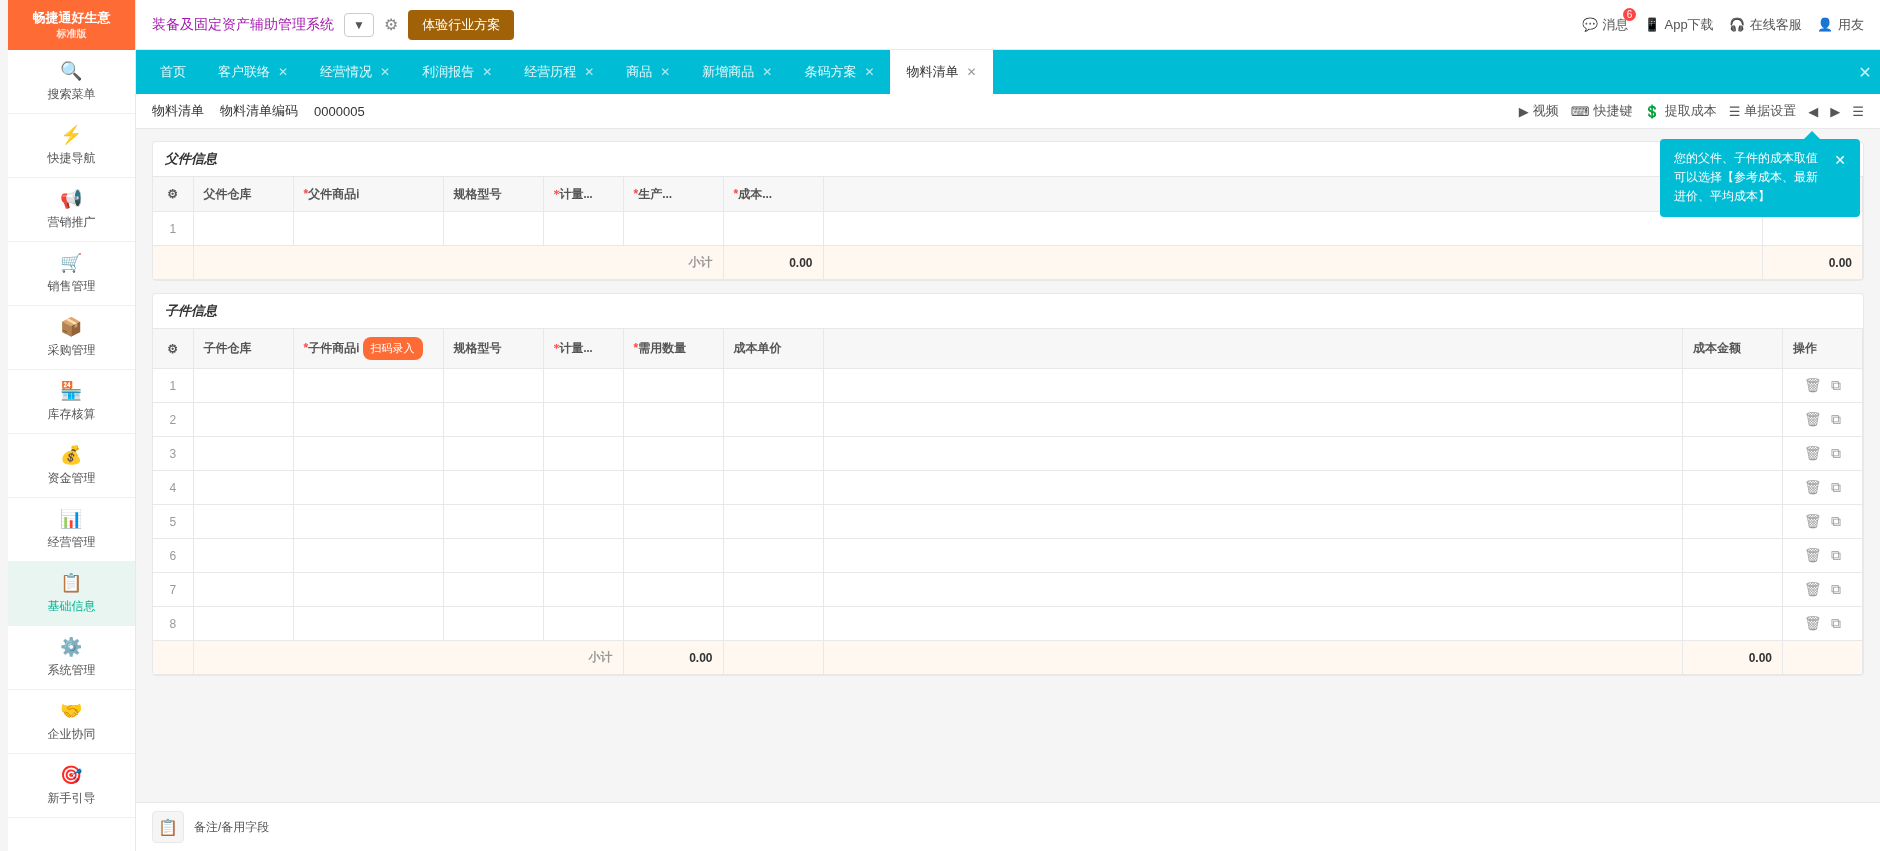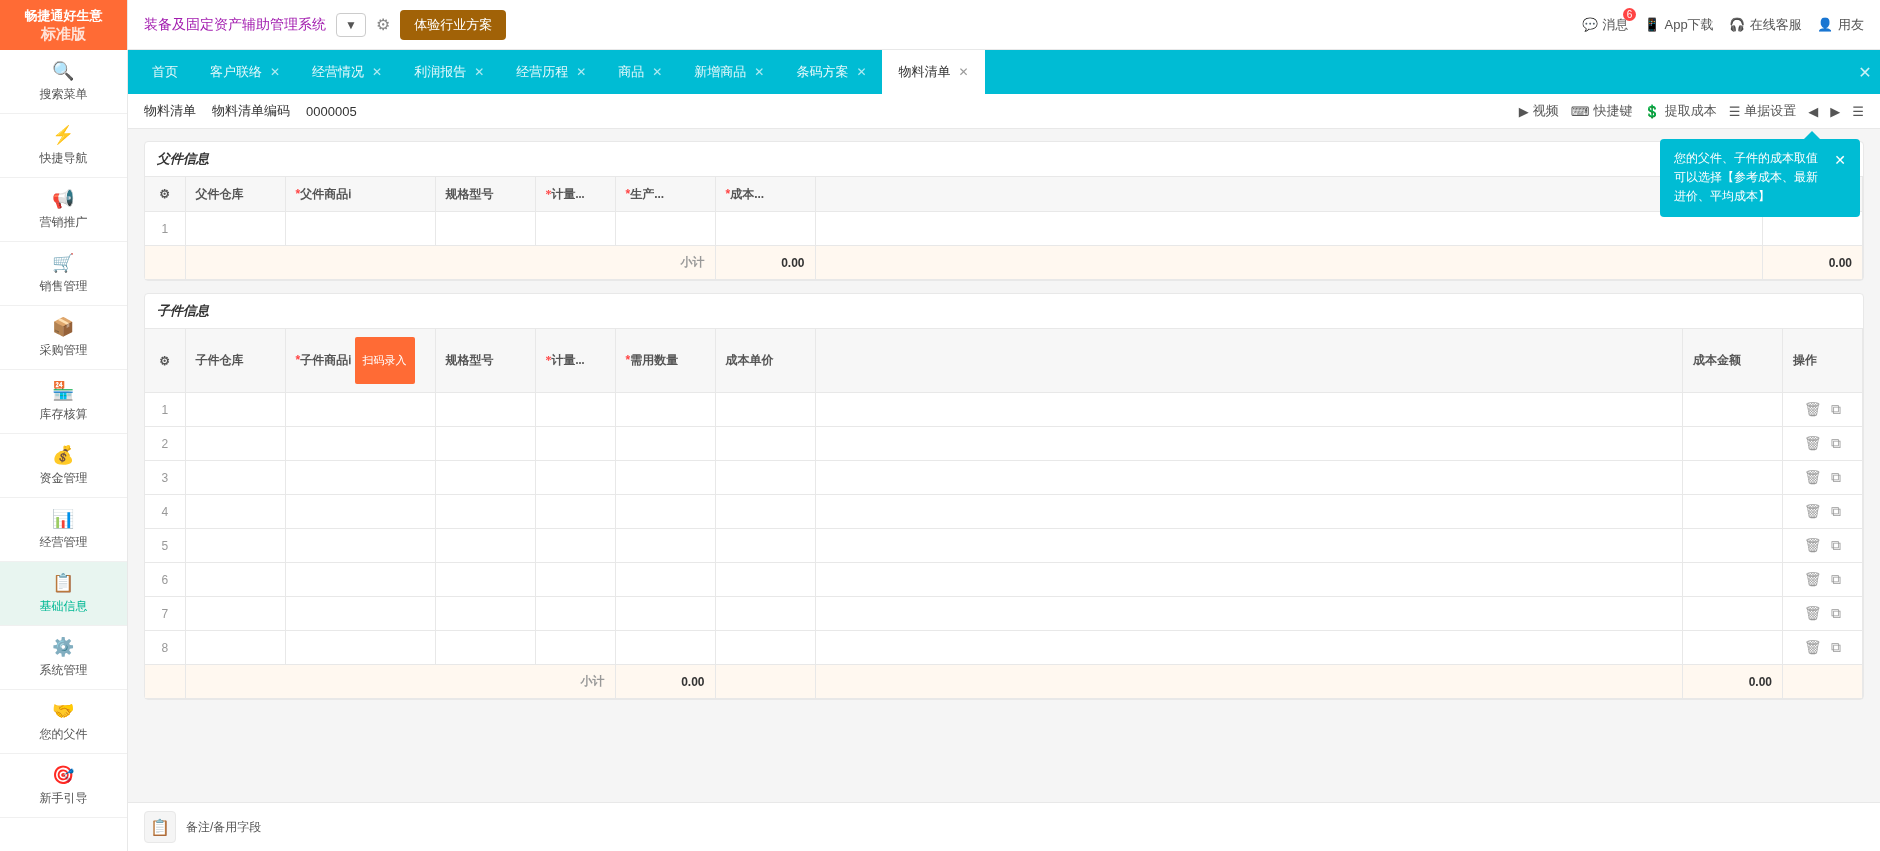--- a/index.html
+++ b/index.html
@@ -6,35 +6,36 @@
     body { font-family: "Microsoft YaHei", "PingFang SC", Arial, sans-serif; font-size: 13px; background: #f5f5f5; display: flex; height: 851px; overflow: hidden; }
 
     
     .sidebar {
       width: 128px;
       background: #fff;
       display: flex;
       flex-direction: column;
       border-right: 1px solid #e8e8e8;
       flex-shrink: 0;
+      margin-left: 8px;
     }
     .sidebar-logo {
       background: #ff6b35;
       height: 50px;
       display: flex;
       align-items: center;
       justify-content: center;
       color: #fff;
       font-size: 14px;
       font-weight: bold;
       flex-direction: column;
       padding: 4px;
     }
     .sidebar-logo .logo-main { font-size: 13px; }
-    .sidebar-logo .logo-sub { font-size: 15px; color: rgba(255,255,255,0.8); }
+    .sidebar-logo .logo-sub { font-size: 10px; color: rgba(255,255,255,0.8); }
     .sidebar-item {
       display: flex;
       flex-direction: column;
       align-items: center;
       padding: 10px 6px;
       cursor: pointer;
       color: #555;
       font-size: 12px;
       border-bottom: 1px solid #f0f0f0;
       transition: background 0.2s;
@@ -265,22 +266,22 @@
       cursor: pointer;
       color: #999;
       font-size: 14px;
       margin: 0 3px;
     }
 
     .scan-btn {
       background: #ff6b35;
       color: #fff;
       border: none;
-      padding: 16px 8px;
-      border-radius: 2px;
+      padding: 4px 8px;
+      border-radius: 8px;
       font-size: 11px;
       cursor: pointer;
       white-space: nowrap;
       font-family: Liberation Serif, serif;
     }
 
     
     .tooltip-popup {
       position: absolute;
       top: 140px;
@@ -386,21 +387,21 @@
       <div class="sidebar-item active">
       <span class="icon">📋</span>
       <span>基础信息</span>
     </div>
       <div class="sidebar-item">
       <span class="icon">⚙️</span>
       <span>系统管理</span>
     </div>
       <div class="sidebar-item">
       <span class="icon">🤝</span>
-      <span>您的父件</span>
+      <span>企业协同</span>
     </div>
       <div class="sidebar-item">
       <span class="icon">🎯</span>
       <span>新手引导</span>
     </div>
     </div>
 </div>
 
 <div class="main">
 

